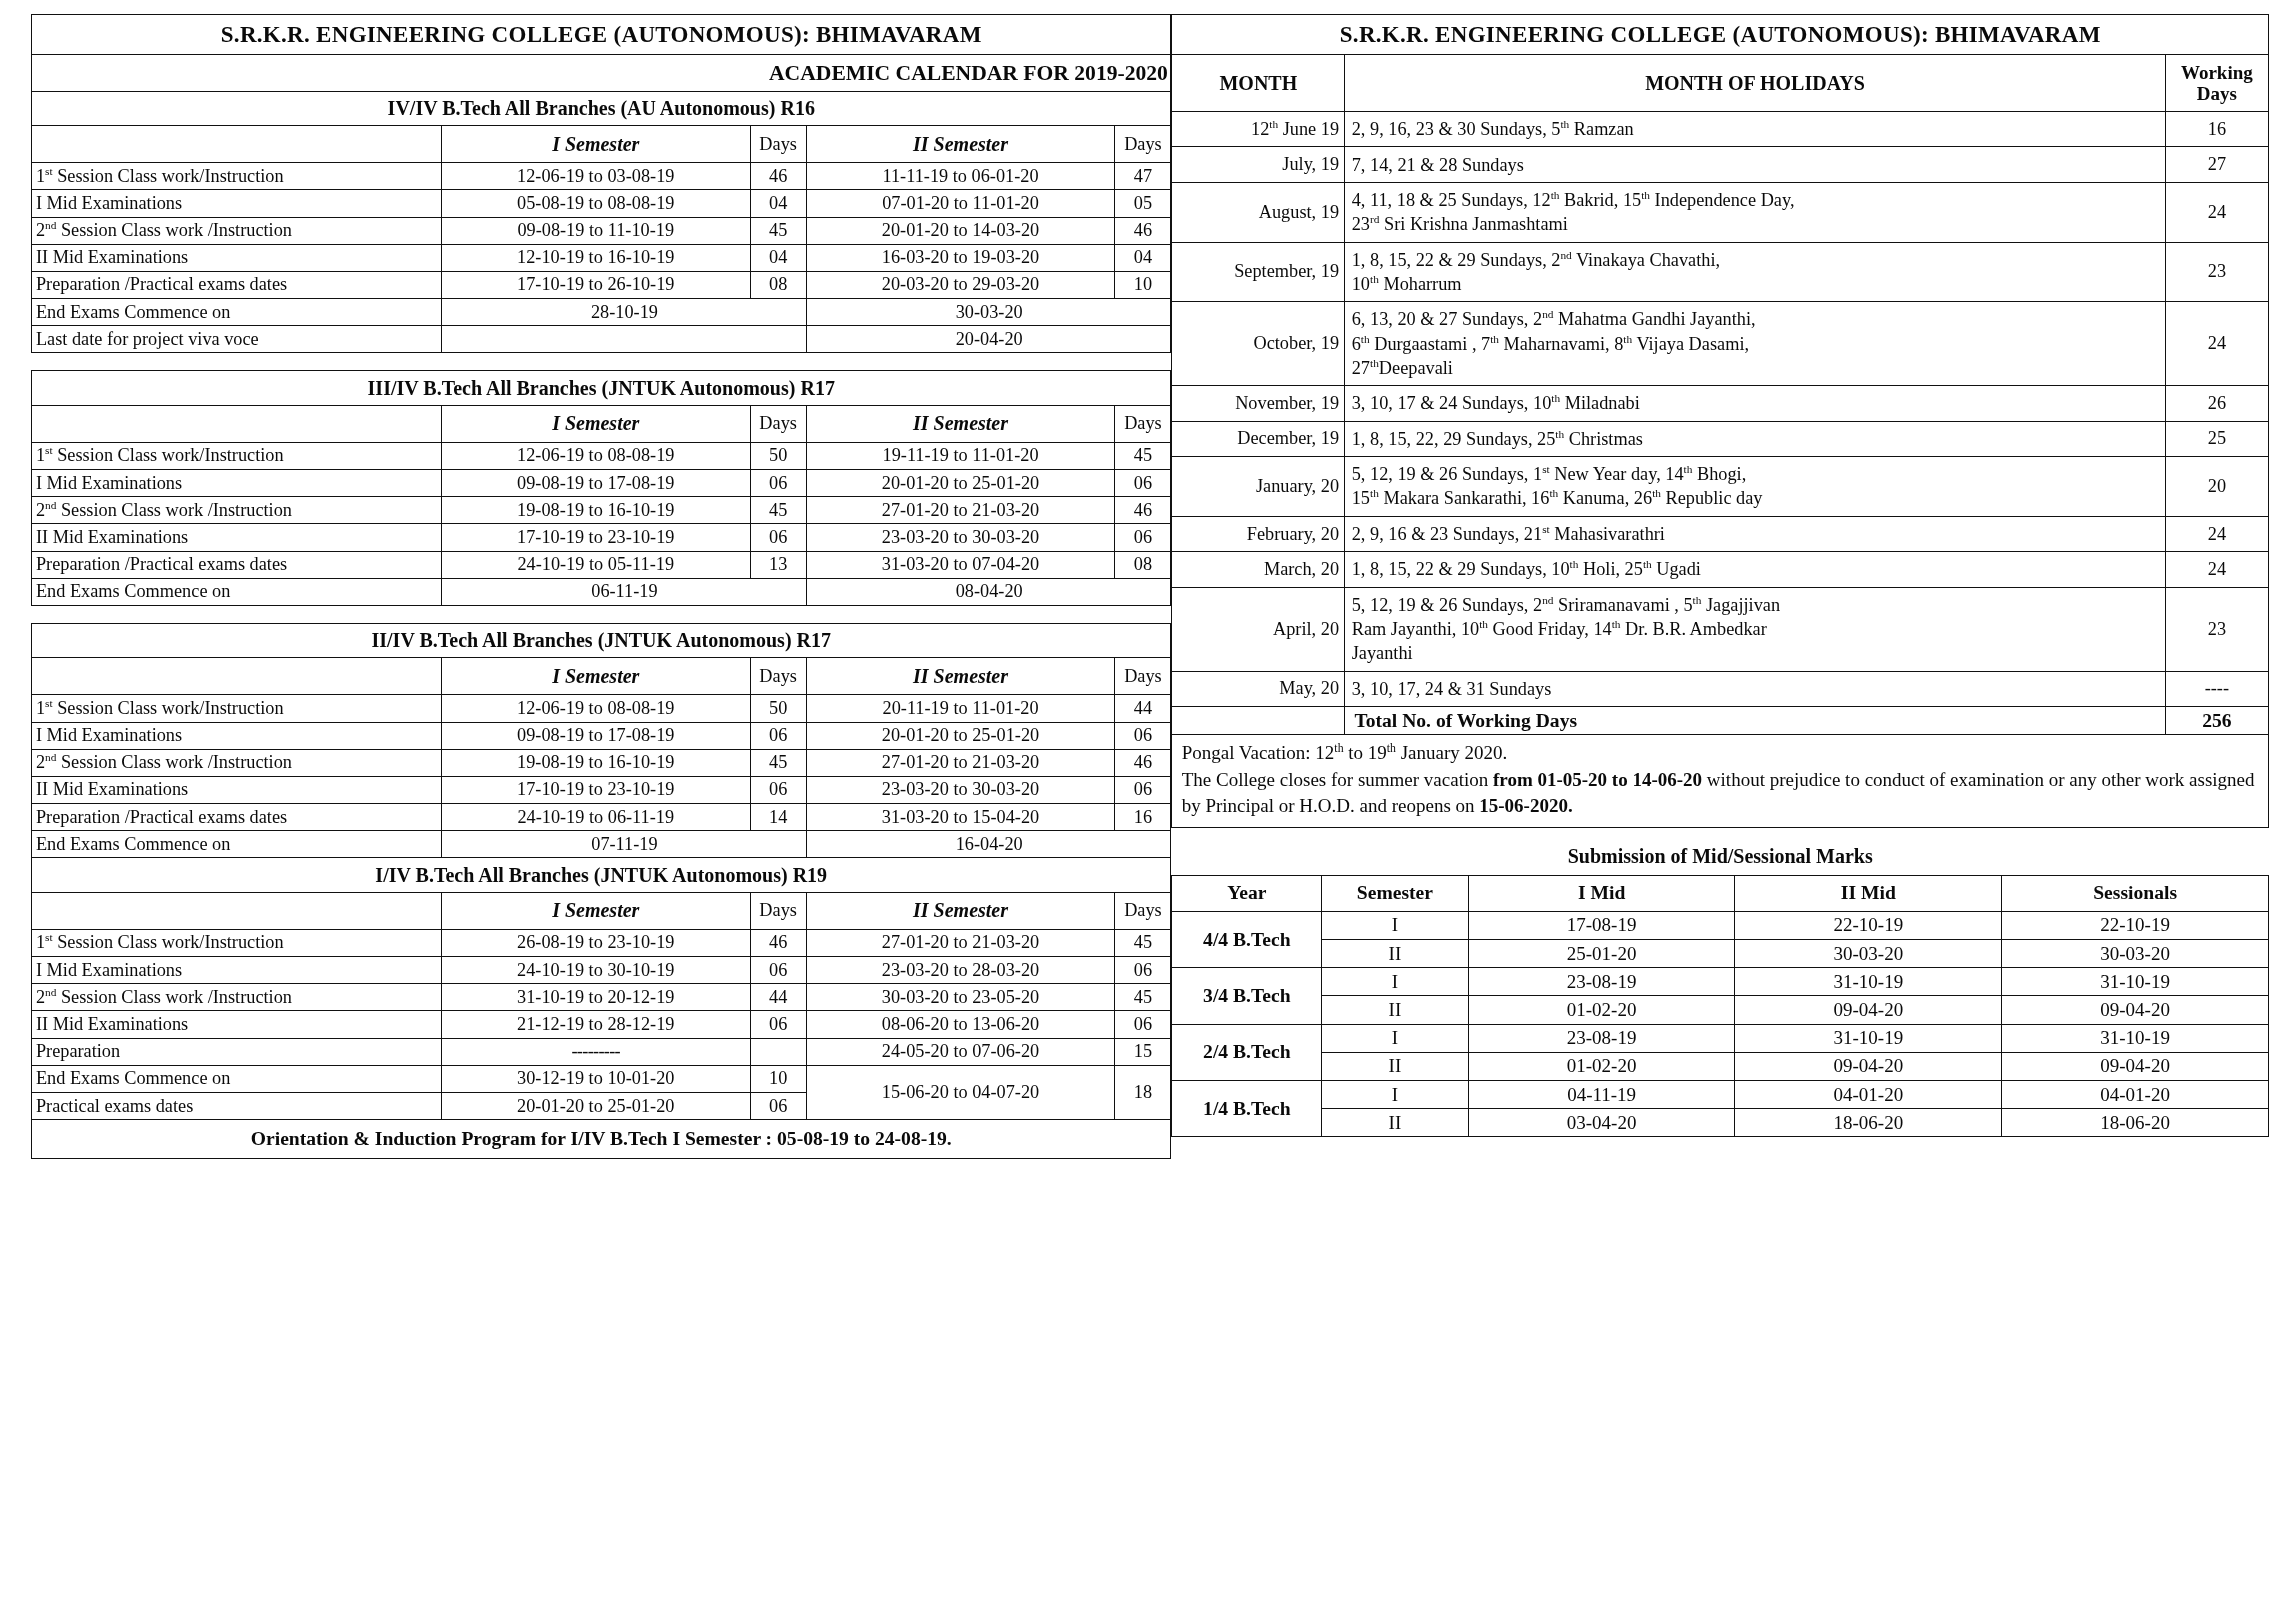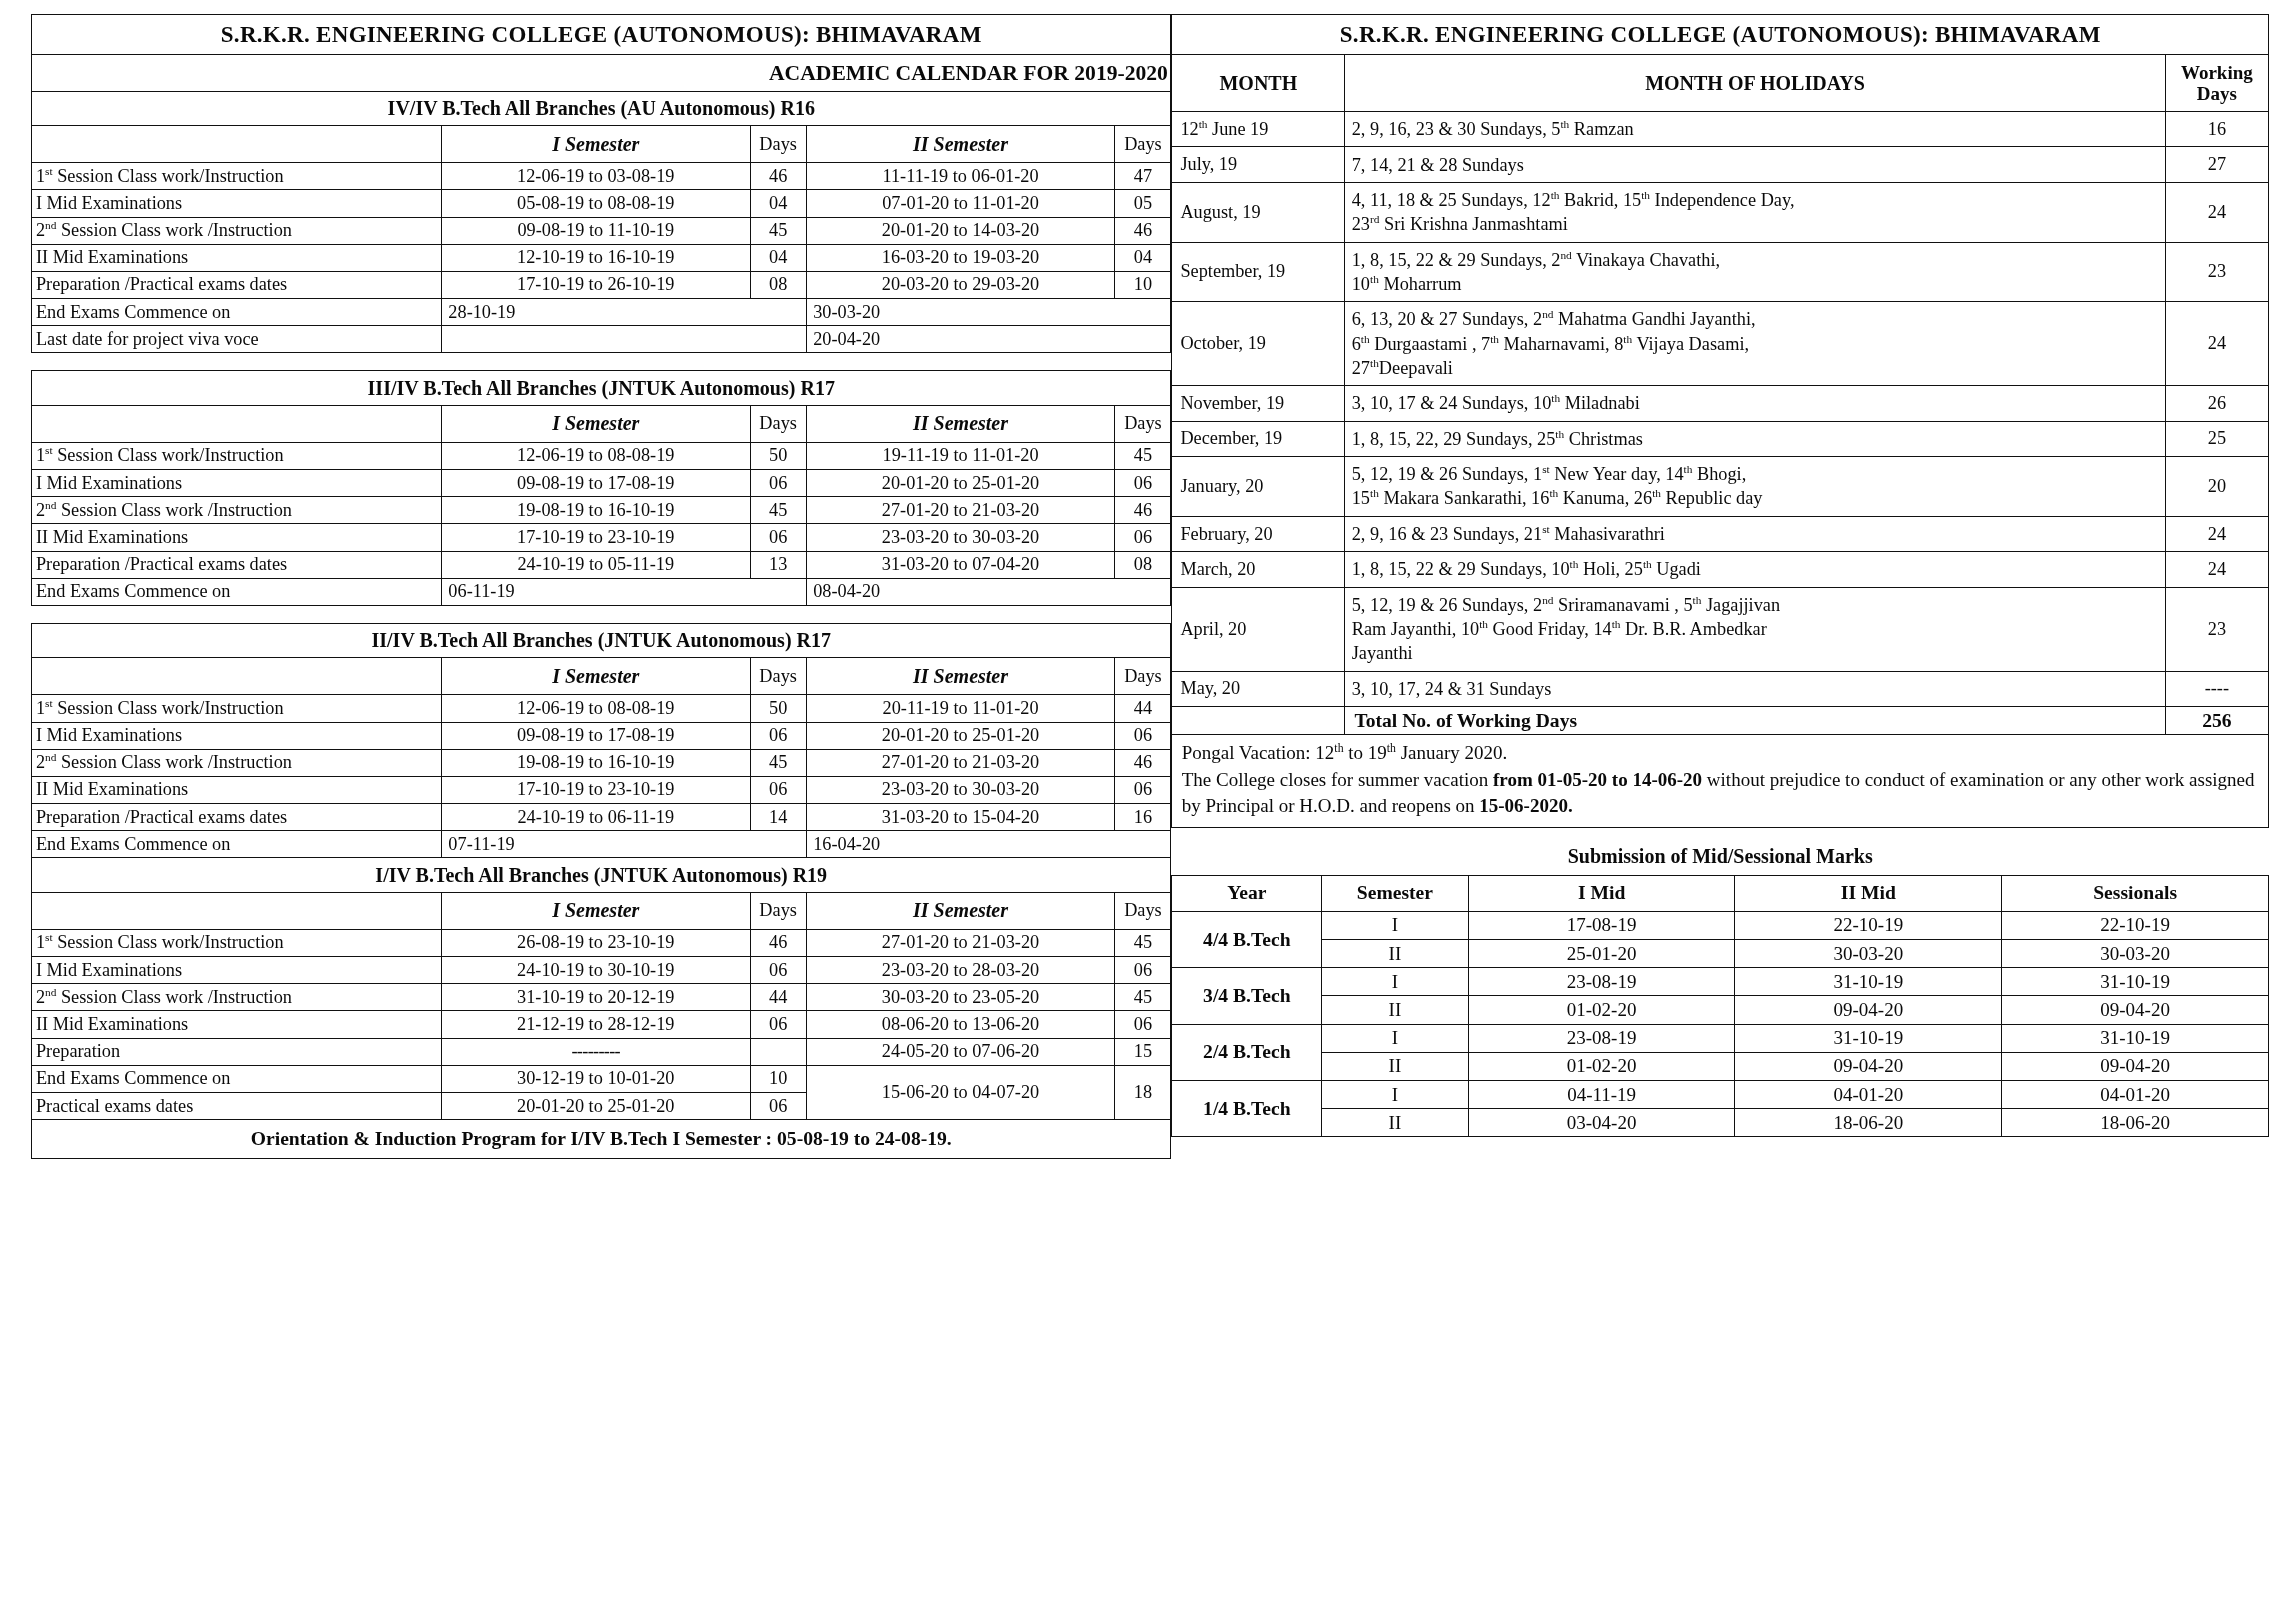--- a/index.html
+++ b/index.html
@@ -21,41 +21,41 @@
   td, th { border: 1.3px solid #111; padding: 2.6px 5.2px; vertical-align: middle; }
 
   
   .t-college   { font-size: 23px; font-weight: bold; text-align:center; letter-spacing:0.3px; padding:6.5px 2.6px; }
   .t-sub       { font-size: 21.6px; font-weight: bold; text-align:right; padding: 5.2px 2.6px; }
   .t-group     { font-size: 20px; font-weight: bold; text-align:center; padding: 5.2px 2.6px; }
   .hdr-sem     { font-size: 20px; font-weight: bold; font-style: italic; text-align:center; padding:6.5px 2.6px; }
   .hdr-days    { font-size: 18.3px; text-align:center; padding:6.5px 1.3px; }
   .lbl         { font-size: 18.3px; text-align:left; white-space:nowrap; padding-left:3.9px; }
   .val         { font-size: 18.3px; text-align:center; white-space:nowrap; }
-  .val-l       { font-size: 18.3px; text-align:left; padding-left:6.5px; white-space:nowrap; }
+  .val-l       { font-size: 18.3px; text-align:center; padding-left:6.5px; white-space:nowrap; }
   .num         { font-size: 18.3px; text-align:center; }
   .footnote    { font-size: 19.6px; font-weight: bold; text-align:center; padding:7.9px 2.6px; }
 
   sup { font-size: .62em; vertical-align: super; line-height:0; }
 
   
   .acad col.c-lbl  { width: 373px; }
   .acad col.c-sem  { width: 281px; }
   .acad col.c-day  { width: 51px; }
 
   .tbl-wrap { margin-bottom: 17px; }
   .tbl-wrap:last-child { margin-bottom: 16px; }
 
   
   .hol col.c-month { width: 164px; }
   .hol col.c-list  { width: 779px; }
   .hol col.c-work  { width: 98px; }
   .hol th.h-month, .hol th.h-list { font-size: 20px; font-weight:bold; text-align:center; padding:7.9px 2.6px; }
   .hol th.h-work  { font-size: 19px; font-weight:bold; text-align:center; line-height:1.12; padding:6.5px 1.3px; }
-  .hol td.m-cell  { font-size: 18.3px; text-align:left; padding-left:7.9px; white-space:nowrap; }
+  .hol td.m-cell  { font-size: 18.3px; text-align:right; padding-left:7.9px; white-space:nowrap; }
   .hol td.l-cell  { font-size: 18.3px; text-align:left; padding:5.2px 6.5px; line-height:1.32; }
   .hol td.w-cell  { font-size: 18.3px; text-align:center; }
   .hol td.total   { font-size: 19.6px; font-weight:bold; text-align:left; padding-left:9.2px; }
   .hol td.total-n { font-size: 19.6px; font-weight:bold; text-align:center; }
 
   .notes { border:1.3px solid #111; border-top:none; font-size:19px; line-height:1.34; padding:5.2px 9.2px 7.9px 9.2px; }
   .notes p { margin:0 0 1.3px 0; }
   .notes b { font-weight: bold; }
 
   .sub-title { font-size: 20px; font-weight:bold; text-align:center; margin: 17px 0 6.5px 0; }

